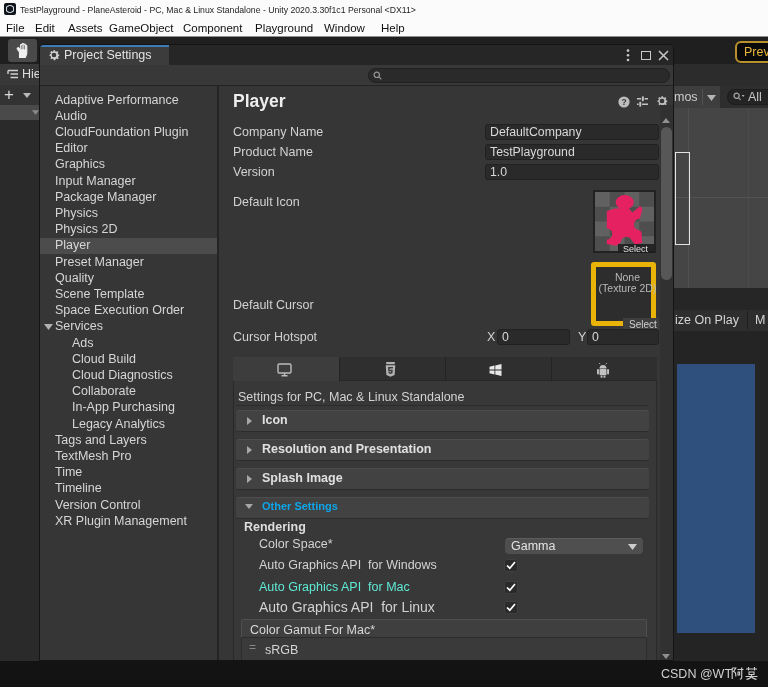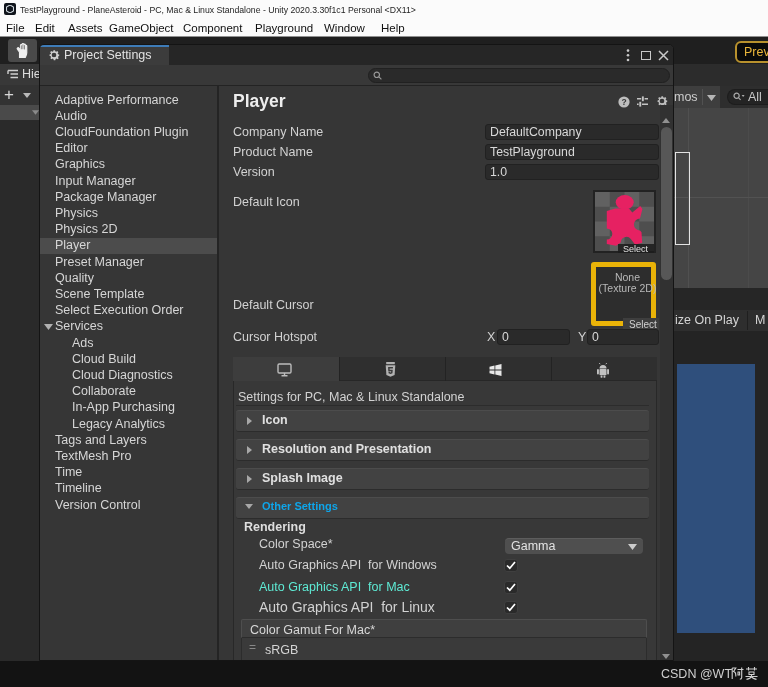--- a/index.html
+++ b/index.html
@@ -132,36 +132,37 @@
   <div class="txt" style="left:15px;top:95.1px;font-size:12.5px;line-height:16px;color:#d6d6d6;">Editor</div>
   <div class="txt" style="left:15px;top:111.3px;font-size:12.5px;line-height:16px;color:#d6d6d6;">Graphics</div>
   <div class="txt" style="left:15px;top:127.5px;font-size:12.5px;line-height:16px;color:#d6d6d6;">Input Manager</div>
   <div class="txt" style="left:15px;top:143.7px;font-size:12.5px;line-height:16px;color:#d6d6d6;">Package Manager</div>
   <div class="txt" style="left:15px;top:159.9px;font-size:12.5px;line-height:16px;color:#d6d6d6;">Physics</div>
   <div class="txt" style="left:15px;top:176.1px;font-size:12.5px;line-height:16px;color:#d6d6d6;">Physics 2D</div>
   <div class="txt" style="left:15px;top:192.3px;font-size:12.5px;line-height:16px;color:#d6d6d6;">Player</div>
   <div class="txt" style="left:15px;top:208.5px;font-size:12.5px;line-height:16px;color:#d6d6d6;">Preset Manager</div>
   <div class="txt" style="left:15px;top:224.7px;font-size:12.5px;line-height:16px;color:#d6d6d6;">Quality</div>
   <div class="txt" style="left:15px;top:240.9px;font-size:12.5px;line-height:16px;color:#d6d6d6;">Scene Template</div>
-  <div class="txt" style="left:15px;top:257.1px;font-size:12.5px;line-height:16px;color:#d6d6d6;">Select Execution Order</div>
+  <div class="txt" style="left:15px;top:257.1px;font-size:12.5px;line-height:16px;color:#d6d6d6;">Space Execution Order</div>
   <div class="txt" style="left:15px;top:273.3px;font-size:12.5px;line-height:16px;color:#d6d6d6;">Services</div>
   <svg class="abs" style="left:4px;top:278.8px;" width="9" height="6" viewBox="0 0 9 6">
         <path d="M0 0 H9 L4.5 6 Z" fill="#b0b0b0"></path>
       </svg>
   <div class="txt" style="left:32px;top:289.5px;font-size:12.5px;line-height:16px;color:#d6d6d6;">Ads</div>
   <div class="txt" style="left:32px;top:305.7px;font-size:12.5px;line-height:16px;color:#d6d6d6;">Cloud Build</div>
   <div class="txt" style="left:32px;top:321.9px;font-size:12.5px;line-height:16px;color:#d6d6d6;">Cloud Diagnostics</div>
   <div class="txt" style="left:32px;top:338.1px;font-size:12.5px;line-height:16px;color:#d6d6d6;">Collaborate</div>
   <div class="txt" style="left:32px;top:354.3px;font-size:12.5px;line-height:16px;color:#d6d6d6;">In-App Purchasing</div>
   <div class="txt" style="left:32px;top:370.5px;font-size:12.5px;line-height:16px;color:#d6d6d6;">Legacy Analytics</div>
   <div class="txt" style="left:15px;top:386.7px;font-size:12.5px;line-height:16px;color:#d6d6d6;">Tags and Layers</div>
   <div class="txt" style="left:15px;top:402.9px;font-size:12.5px;line-height:16px;color:#d6d6d6;">TextMesh Pro</div>
   <div class="txt" style="left:15px;top:419.1px;font-size:12.5px;line-height:16px;color:#d6d6d6;">Time</div>
   <div class="txt" style="left:15px;top:435.3px;font-size:12.5px;line-height:16px;color:#d6d6d6;">Timeline</div>
   <div class="txt" style="left:15px;top:451.5px;font-size:12.5px;line-height:16px;color:#d6d6d6;">Version Control</div>
+  <div class="txt" style="left:15px;top:467.7px;font-size:12.5px;line-height:16px;color:#d6d6d6;">XR Plugin Management</div>
 
   <div class="abs" id="panel" style="left:179px;top:41px;width:456px;height:576px;background:#363636;"></div>
   <div class="txt" style="left:193px;top:46px;font-size:17.5px;font-weight:700;color:#eeeeee;">Player</div>
 
   <svg class="abs" style="left:578px;top:51px;" width="12" height="12" viewBox="0 0 12 12">
         <circle cx="6" cy="6" r="5.6" fill="#bdbdbd"></circle>
         <text x="6" y="8.8" font-size="8.5" font-weight="bold" fill="#363636" text-anchor="middle" font-family="Liberation Sans">?</text>
       </svg>
   <svg class="abs" style="left:597px;top:51px;" width="11" height="11" viewBox="0 0 11 11">
         <path d="M0 2.8 H4.2 M7.6 2.8 H11 M0 8.2 H1.6 M5 8.2 H11" stroke="#c4c4c4" stroke-width="1.5"></path>

